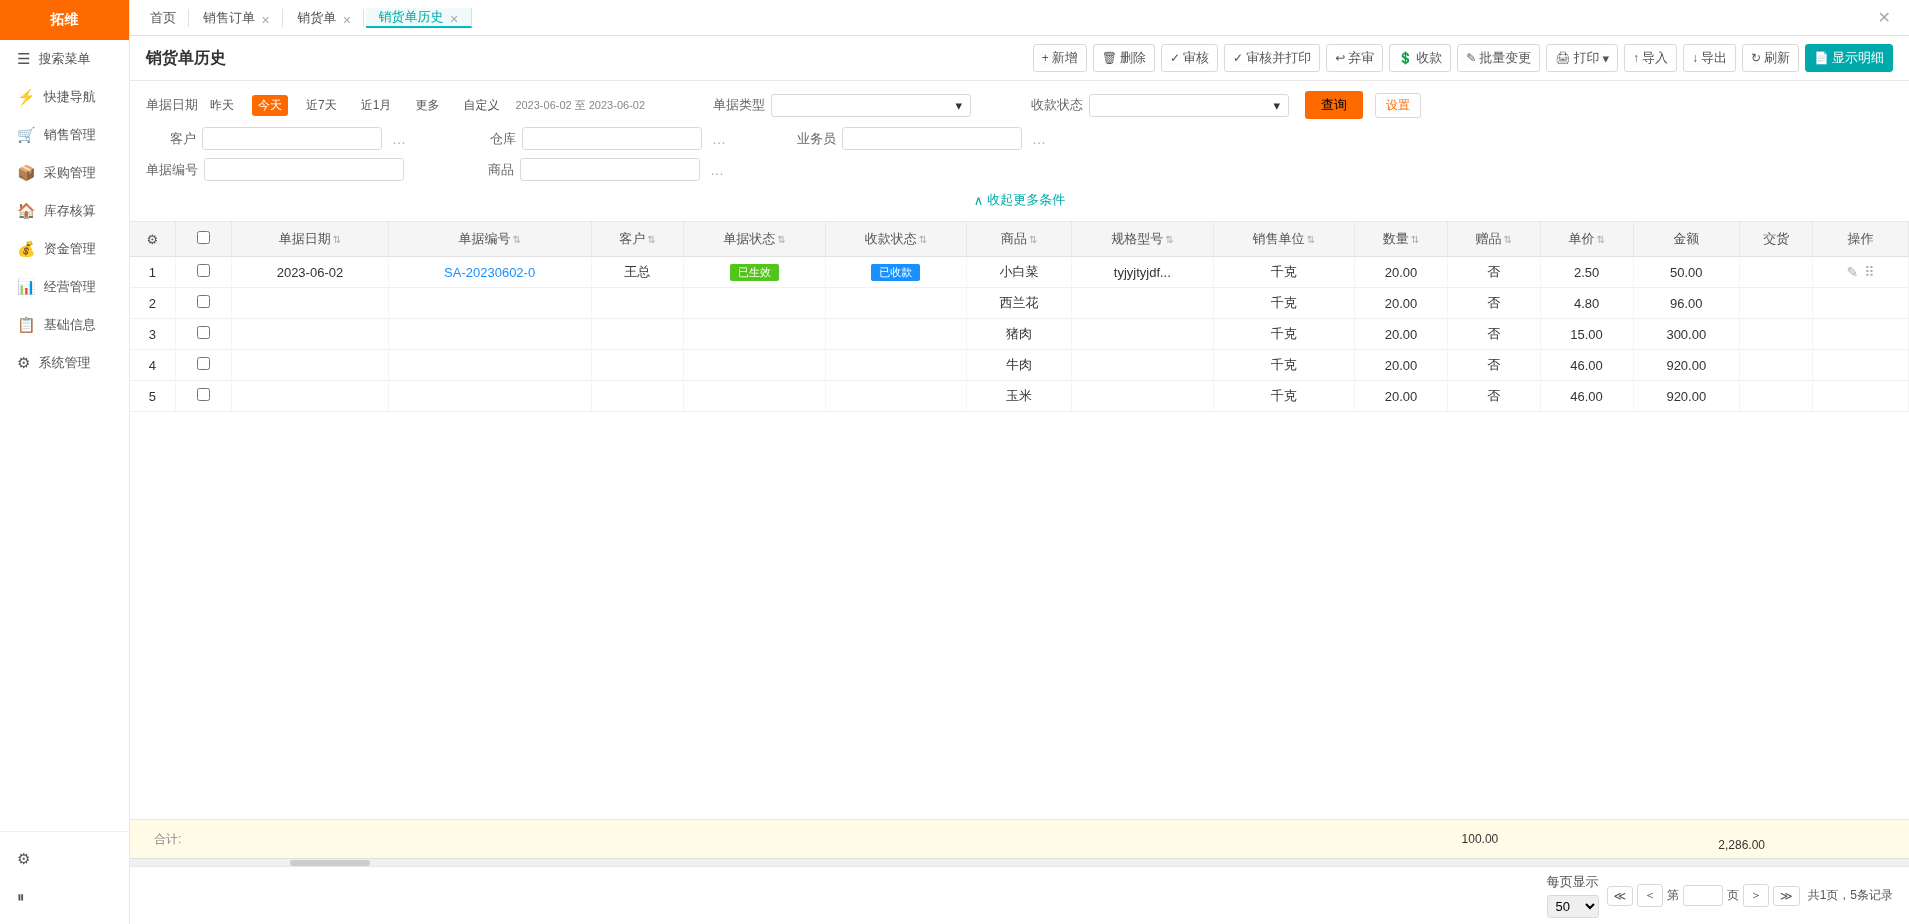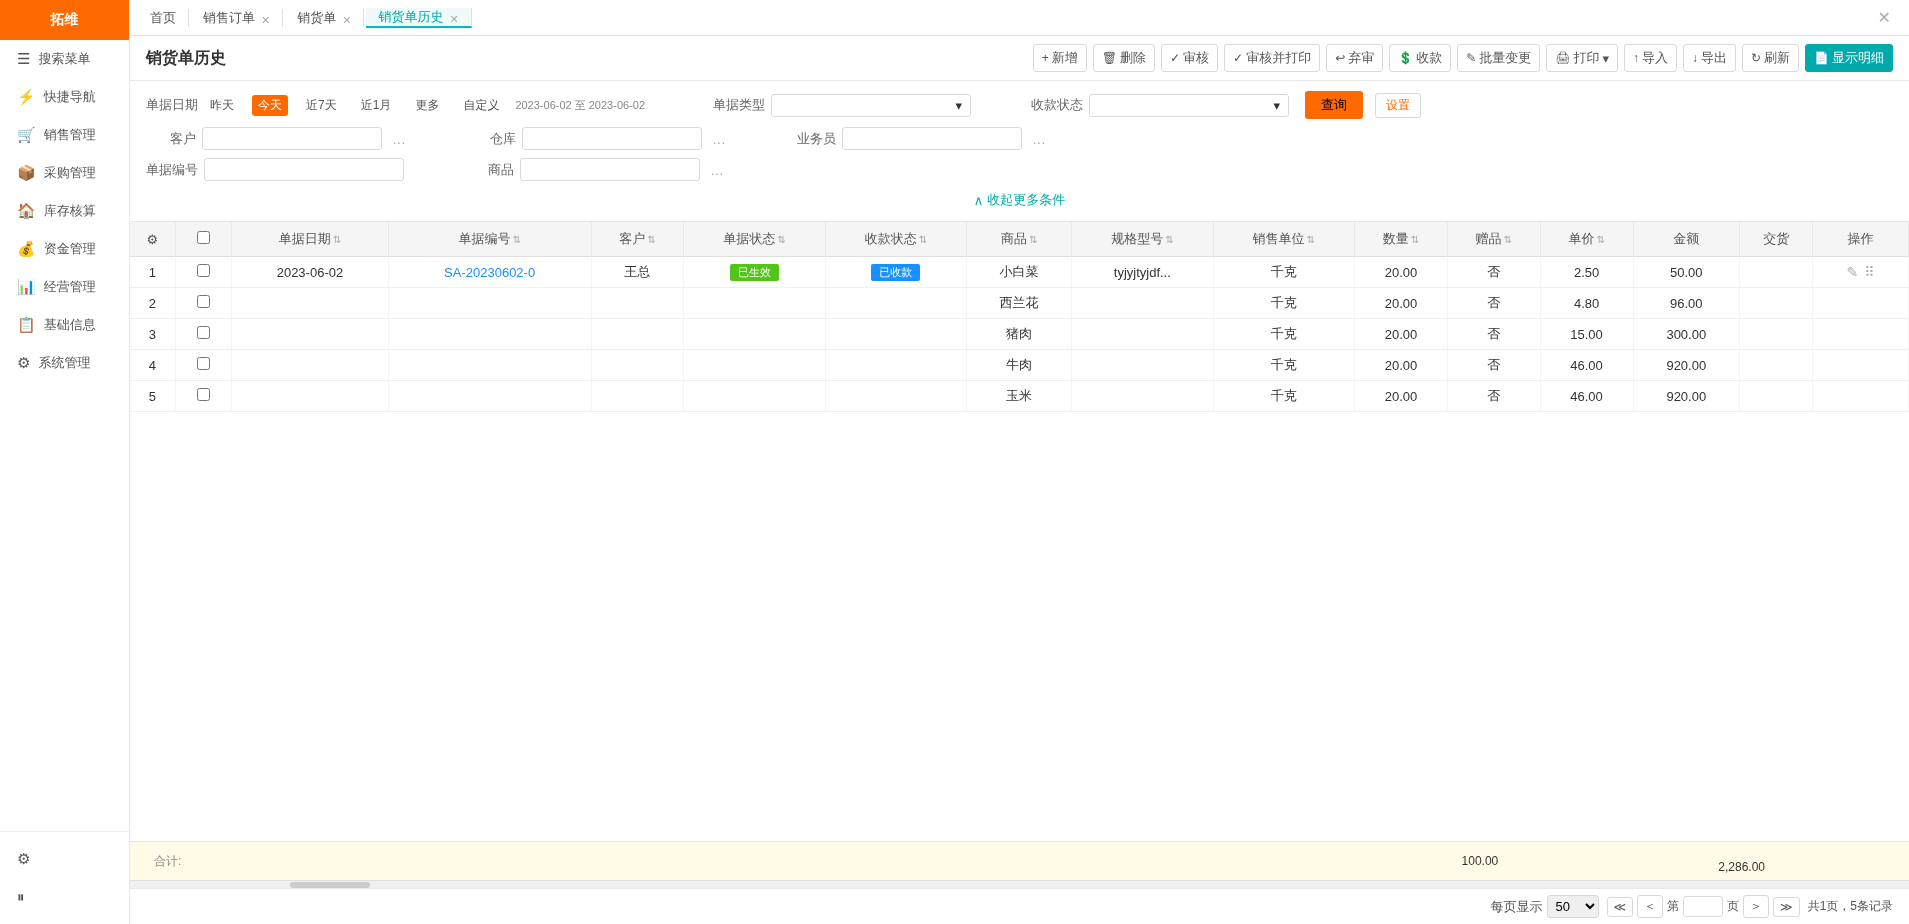--- a/index.html
+++ b/index.html
@@ -271,24 +271,25 @@
       background: #fff;
       border-top: 1px solid #e8e8e8;
       padding: 6px 16px;
       display: flex;
       align-items: center;
       justify-content: flex-end;
       gap: 8px;
     }
     .page-size-select {
       display: flex;
-      align-items: center;
+      align-items: flex-start;
       gap: 4px;
       color: #555;
       font-size: 12px;
+      flex-direction: column;
     }
     .page-size-select select {
       border: 1px solid #d9d9d9;
       border-radius: 3px;
       padding: 2px 4px;
     }
     .page-nav {
       display: flex;
       align-items: center;
       gap: 4px;

